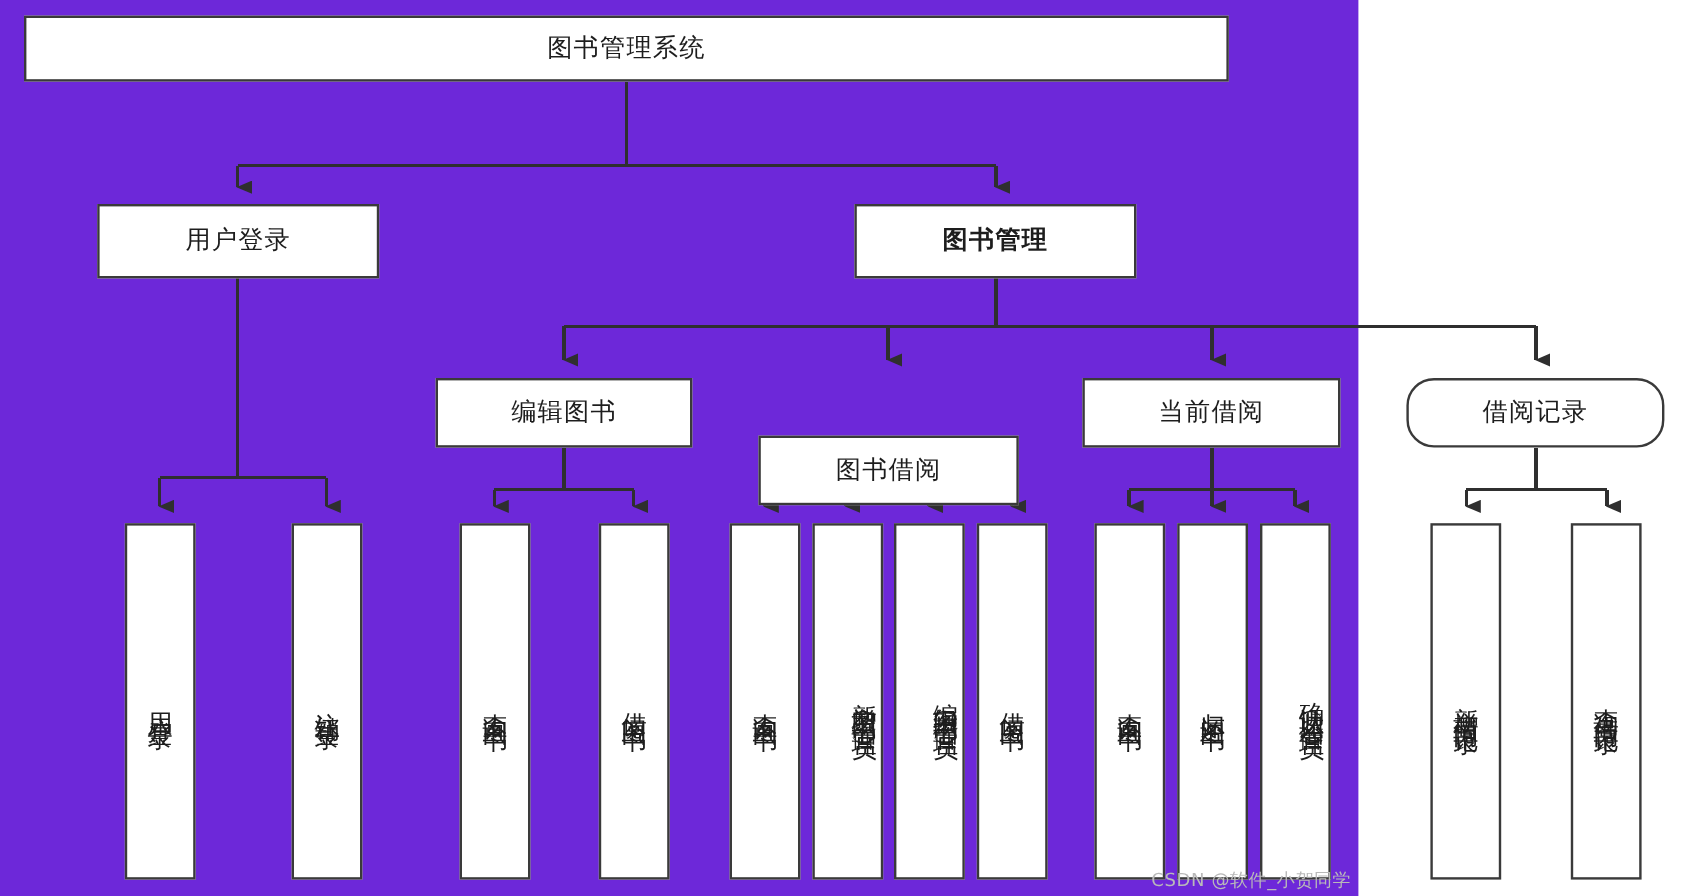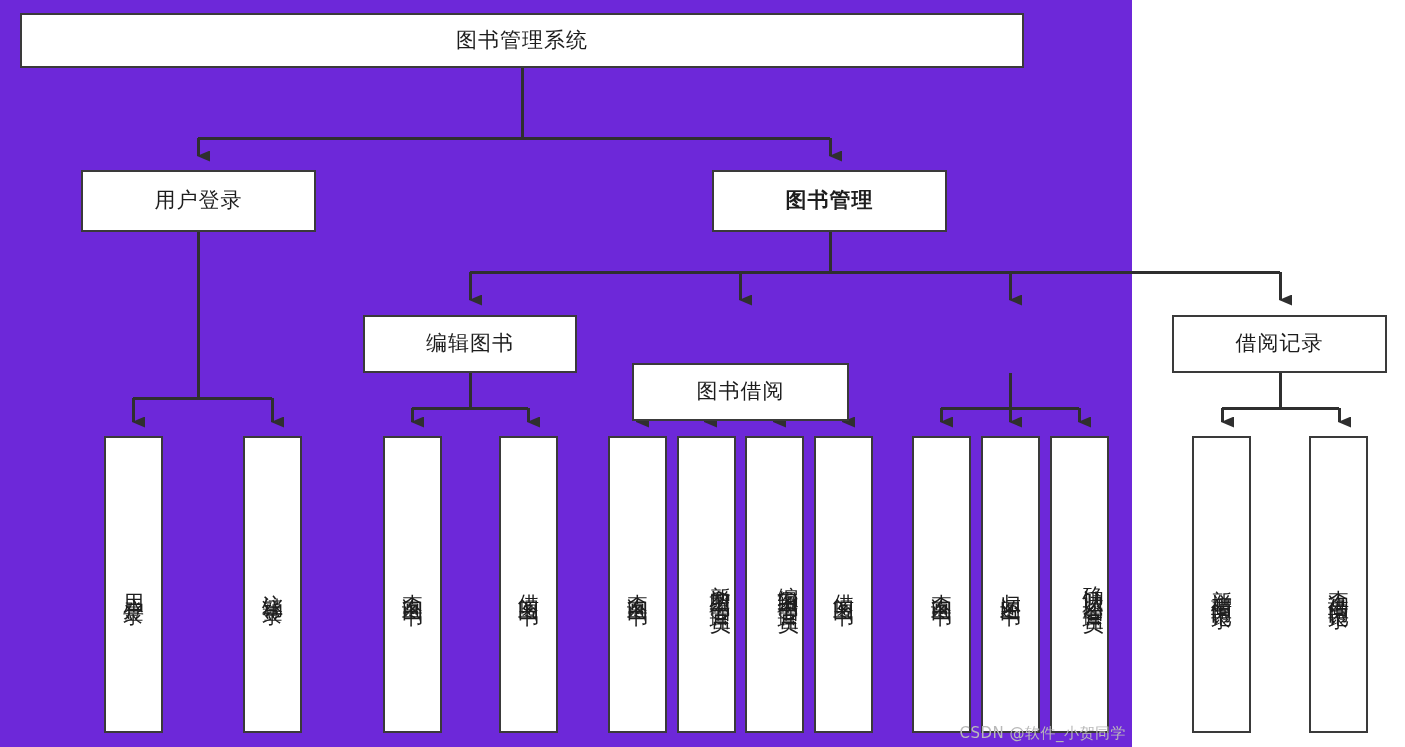--- a/index.html
+++ b/index.html
@@ -69,21 +69,22 @@
     </g>
   </svg>
 
   <div class="node h" style="left:20px;top:13px;width:1004px;height:55px;">图书管理系统</div>
 
   <div class="node h" style="left:81px;top:170px;width:235px;height:62px;">用户登录</div>
   <div class="node h" style="left:712px;top:170px;width:235px;height:62px;font-weight:bold;">图书管理</div>
 
   <div class="node h" style="left:363px;top:315px;width:214px;height:58px;">编辑图书</div>
   <div class="node h" style="left:632px;top:315px;width:217px;height:58px;margin-top:48px;">图书借阅</div>
-  <div class="node h" style="left:1172px;top:315px;width:215px;height:58px;">借阅记录</div>
+  <div class="node h" style="left:902px;top:315px;width:215px;height:58px;">当前借阅</div>
+  <div class="node h" style="left:1172px;top:315px;width:215px;height:58px;border-radius:23px;">借阅记录</div>
 
   <div class="node v mid" style="left:104px;top:436px;width:59px;height:297px;">用户登录</div>
   <div class="node v mid" style="left:243px;top:436px;width:59px;height:297px;">注销登录</div>
 
   <div class="node v mid" style="left:383px;top:436px;width:59px;height:297px;">查询图书</div>
   <div class="node v mid" style="left:499px;top:436px;width:59px;height:297px;">借阅图书</div>
 
   <div class="node v mid" style="left:608px;top:436px;width:59px;height:297px;">查询图书</div>
   <div class="node v" style="left:677px;top:436px;width:59px;height:297px;">新增图书（管理员）</div>
   <div class="node v" style="left:745px;top:436px;width:59px;height:297px;">编辑图书（管理员）</div>

